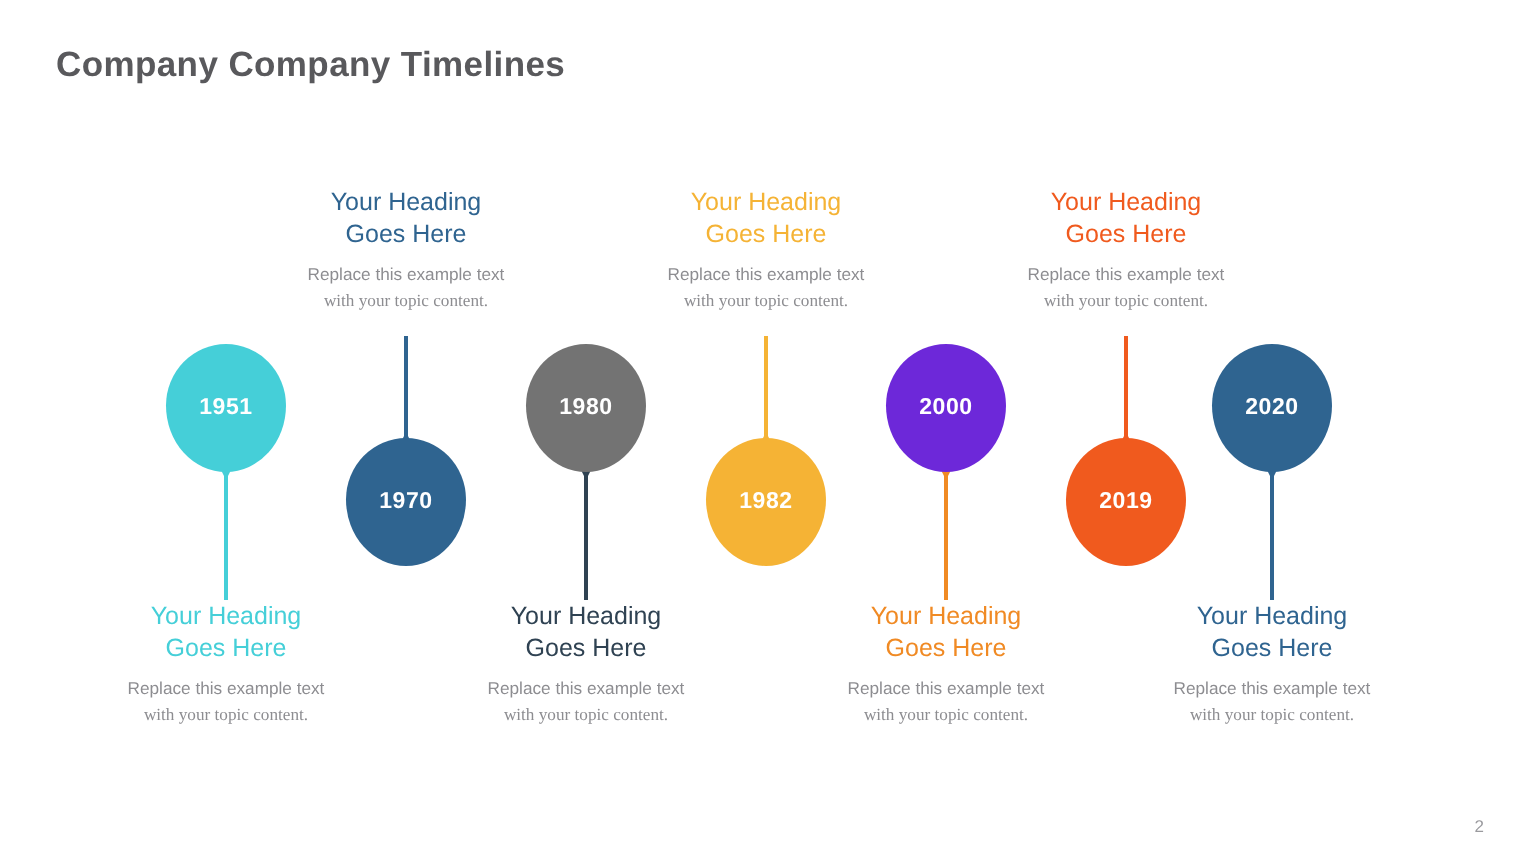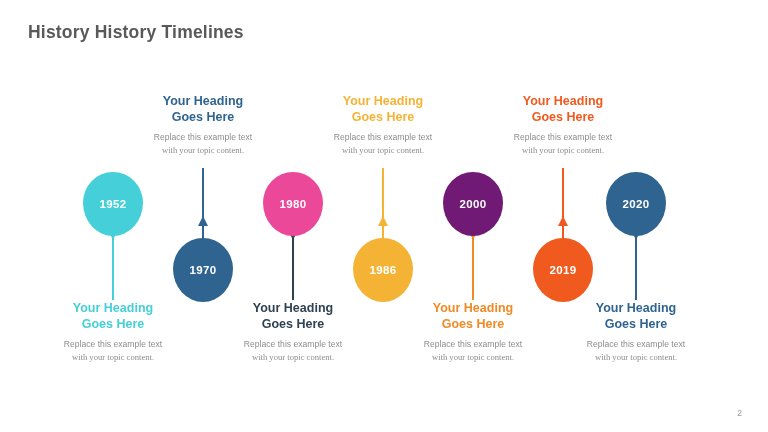--- a/index.html
+++ b/index.html
@@ -56,21 +56,21 @@
     position: absolute;
     left: 0;
     width: 180px;
     text-align: center;
   }
   .tl-text.top  { top: 93px; }
   .tl-text.bot  { top: 300px; }
 
   .tl-heading {
     font-size: 12.5px;
-    font-weight: bold;
+    font-weight: normal;
     line-height: 16px;
     margin: 0 0 6px 0;
   }
   .tl-heading .l2 { display: block; }
 
   .tl-body {
     font-size: 8.6px;
     line-height: 12.5px;
     color: #8d8d91;
     margin: 0;
@@ -105,21 +105,21 @@
     border-radius: 50% 50% 50% 50% / 48% 48% 52% 52%;
     display: flex;
     align-items: center;
     justify-content: center;
     color: #ffffff;
     font-size: 11.5px;
     font-weight: bold;
     letter-spacing: 0.3px;
   }
   .balloon-wrap.up   .bubble { top: 0px; }
-  .balloon-wrap.down .bubble { top: 70px; text-align: center; }
+  .balloon-wrap.down .bubble { top: 51px; text-align: center; }
 
   
   .nub {
     position: absolute;
     left: 50%;
     margin-left: -5px;
     width: 10px;
     height: 10px;
   }
   .balloon-wrap.up .nub {
@@ -138,29 +138,29 @@
     bottom: 14px;
     font-size: 8.5px;
     color: #9a9a9e;
   }
 </style>
 </head>
 <body>
 
 <div id="slide">
 
-  <div id="slide-title">History History Timelines</div>
+  <div id="slide-title">Company Company Timelines</div>
 
   <div id="timeline">
       <div class="tl-item" style="left: 23px;">
         <div class="balloon-wrap up">
           <div class="stem" style="background: rgb(69, 207, 216);"></div>
           <div class="nub" style="background: rgb(69, 207, 216);"></div>
           <div class="bubble" style="background: rgb(69, 207, 216);">
-            <span>1952</span>
+            <span>1951</span>
           </div>
         </div>
         <div class="tl-text bot">
           <div class="tl-heading" style="color: rgb(69, 207, 216);"><span>Your Heading</span><span class="l2">Goes Here</span></div>
           <div class="tl-body"><span>Replace this example text</span><span class="l2">with your topic content.</span></div>
         </div>
       </div>
       <div class="tl-item" style="left: 113px;">
         <div class="balloon-wrap down">
           <div class="stem" style="background: rgb(47, 100, 144);"></div>
@@ -171,47 +171,47 @@
         </div>
         <div class="tl-text top">
           <div class="tl-heading" style="color: rgb(47, 100, 144);"><span>Your Heading</span><span class="l2">Goes Here</span></div>
           <div class="tl-body"><span>Replace this example text</span><span class="l2">with your topic content.</span></div>
         </div>
       </div>
       <div class="tl-item" style="left: 203px;">
         <div class="balloon-wrap up">
           <div class="stem" style="background: rgb(47, 66, 82);"></div>
           <div class="nub" style="background: rgb(47, 66, 82);"></div>
-          <div class="bubble" style="background: #ec4899;">
+          <div class="bubble" style="background: #737373;">
             <span>1980</span>
           </div>
         </div>
         <div class="tl-text bot">
           <div class="tl-heading" style="color: rgb(47, 66, 82);"><span>Your Heading</span><span class="l2">Goes Here</span></div>
           <div class="tl-body"><span>Replace this example text</span><span class="l2">with your topic content.</span></div>
         </div>
       </div>
       <div class="tl-item" style="left: 293px;">
         <div class="balloon-wrap down">
           <div class="stem" style="background: rgb(245, 179, 53);"></div>
           <div class="nub" style="background: rgb(245, 179, 53);"></div>
           <div class="bubble" style="background: rgb(245, 179, 53);">
-            <span>1986</span>
+            <span>1982</span>
           </div>
         </div>
         <div class="tl-text top">
           <div class="tl-heading" style="color: rgb(245, 179, 53);"><span>Your Heading</span><span class="l2">Goes Here</span></div>
           <div class="tl-body"><span>Replace this example text</span><span class="l2">with your topic content.</span></div>
         </div>
       </div>
       <div class="tl-item" style="left: 383px;">
         <div class="balloon-wrap up">
           <div class="stem" style="background: rgb(240, 138, 36);"></div>
           <div class="nub" style="background: rgb(240, 138, 36);"></div>
-          <div class="bubble" style="background: #701a75;">
+          <div class="bubble" style="background: #6d28d9;">
             <span>2000</span>
           </div>
         </div>
         <div class="tl-text bot">
           <div class="tl-heading" style="color: rgb(240, 138, 36);"><span>Your Heading</span><span class="l2">Goes Here</span></div>
           <div class="tl-body"><span>Replace this example text</span><span class="l2">with your topic content.</span></div>
         </div>
       </div>
       <div class="tl-item" style="left: 473px;">
         <div class="balloon-wrap down">

